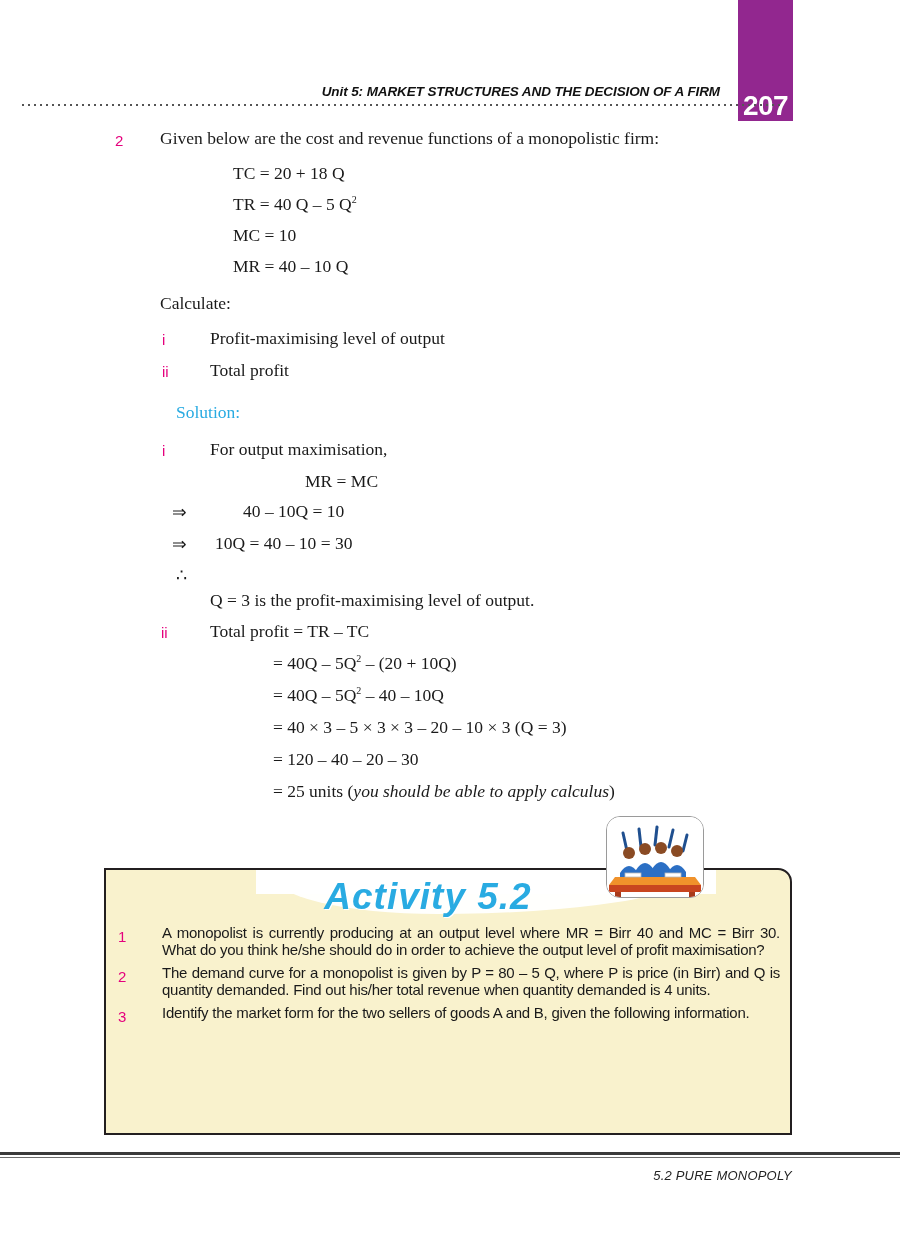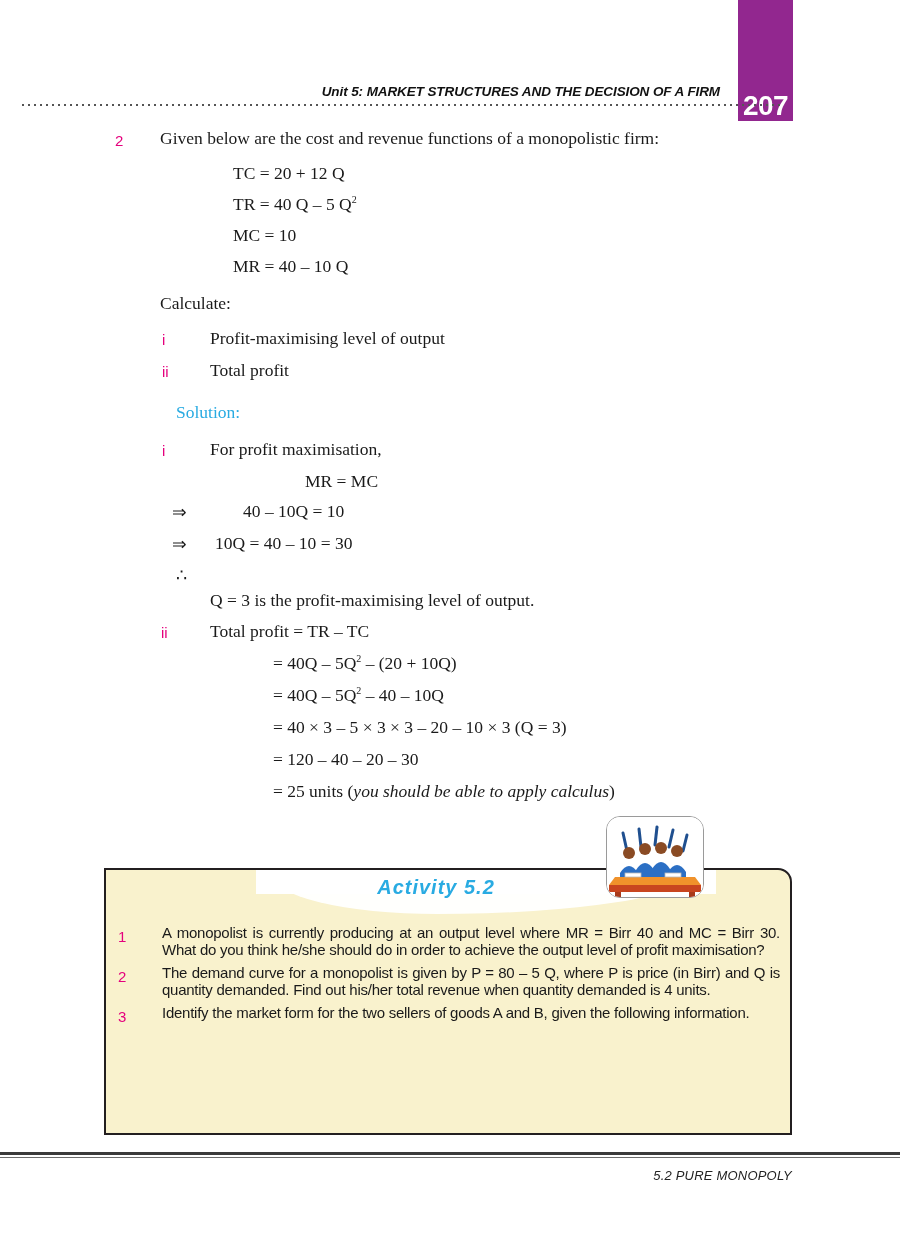--- a/index.html
+++ b/index.html
@@ -124,30 +124,30 @@
   .activity-swoosh2 {
     position: absolute;
     left: 150px;
     top: 0px;
     width: 460px;
     height: 24px;
     background: #ffffff;
   }
   .activity-title {
     position: absolute;
-    left: 16px;
+    left: 8px;
     top: 6px;
     width: 688px;
     text-align: center;
     padding-right: 60px;
     box-sizing: border-box;
     font-family: "Liberation Sans", sans-serif;
     font-weight: bold;
     font-style: italic;
-    font-size: 20px;
+    font-size: 37px;
     letter-spacing: 1px;
     color: #29abe2;
     text-shadow: 1px 1px 0 #ffffff;
   }
   .activity-list {
     position: absolute;
     left: 0;
     top: 54px;
     width: 688px;
   }
@@ -230,41 +230,41 @@
 <div class="page-tab">
   <div class="page-tab-number">207</div>
 </div>
 
 <div class="runhead">Unit 5: MARKET STRUCTURES AND THE DECISION OF A FIRM</div>
 <div class="head-dots"></div>
 
 <div class="qnum" style="left:115px; top:133px;">2</div>
 <div class="btext" style="left:160px; top:130px;">Given below are the cost and revenue functions of a monopolistic firm:</div>
 
-<div class="btext" style="left:233px; top:165px;">TC = 20 + 12 Q</div>
+<div class="btext" style="left:233px; top:165px;">TC = 20 + 18 Q</div>
 
 <div class="btext" style="left:233px; top:196px;">
   <span>TR = 40 Q – 5 Q</span><sup>2</sup>
 </div>
 
 <div class="btext" style="left:233px; top:227px;">MC = 10</div>
 <div class="btext" style="left:233px; top:258px;">MR = 40 – 10 Q</div>
 
 <div class="btext" style="left:160px; top:295px;">Calculate:</div>
 
 <div class="qnum" style="left:162px; top:332px;">i</div>
 <div class="btext" style="left:210px; top:330px;">Profit-maximising level of output</div>
 
 <div class="qnum" style="left:162px; top:364px;">ii</div>
 <div class="btext" style="left:210px; top:362px;">Total profit</div>
 
 <div class="solution-label" style="left:176px; top:404px;">Solution:</div>
 
 <div class="qnum" style="left:162px; top:443px;">i</div>
-<div class="btext" style="left:210px; top:441px;">For profit maximisation,</div>
+<div class="btext" style="left:210px; top:441px;">For output maximisation,</div>
 
 <div class="btext" style="left:305px; top:473px;">MR = MC</div>
 
 <div class="btext" style="left:172px; top:504px;">⇒</div>
 <div class="btext" style="left:243px; top:503px;">40 – 10Q = 10</div>
 
 <div class="btext" style="left:172px; top:536px;">⇒</div>
 <div class="btext" style="left:215px; top:535px;">10Q = 40 – 10 = 30</div>
 
 <div class="btext" style="left:176px; top:567px;">∴</div>

